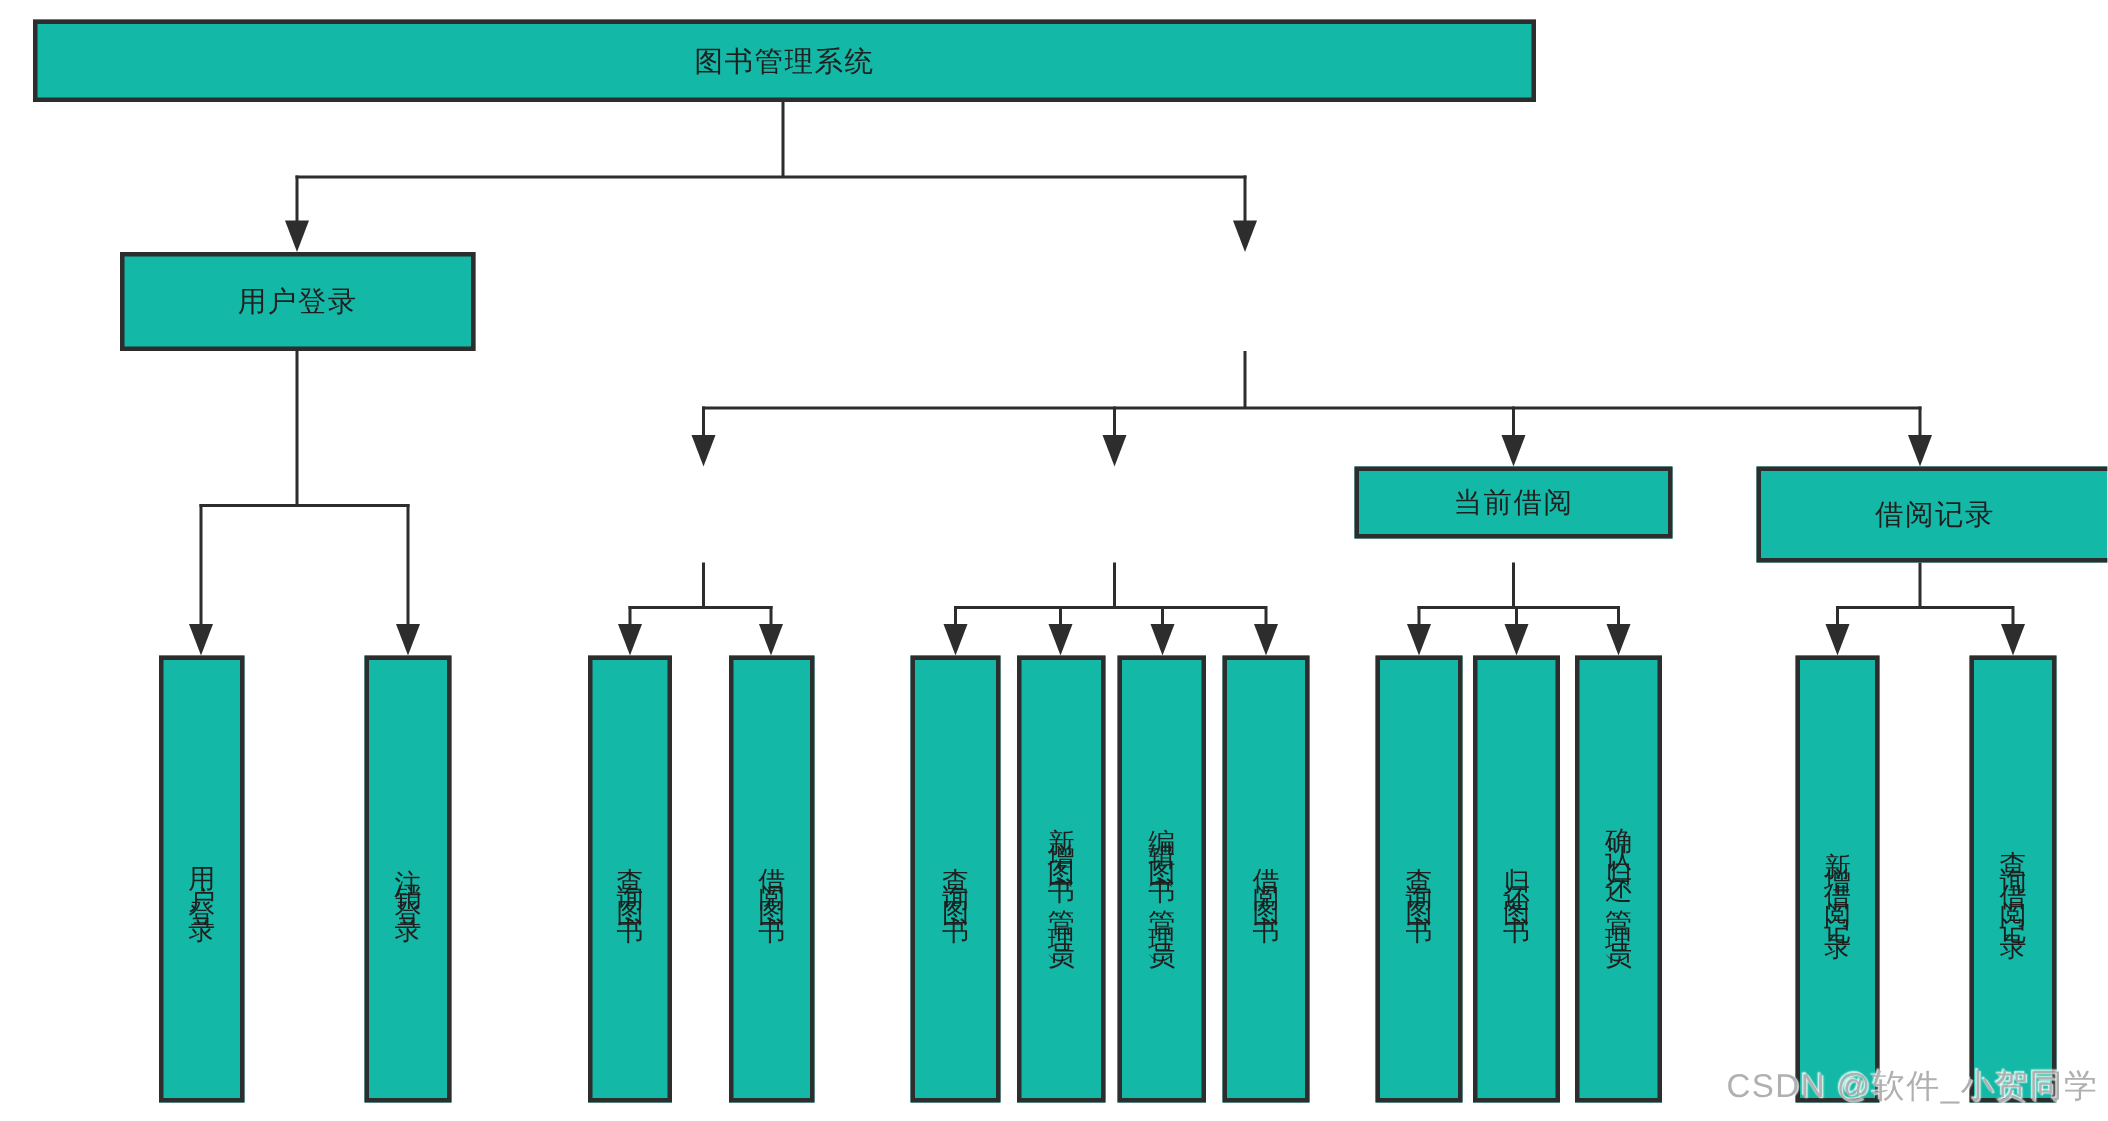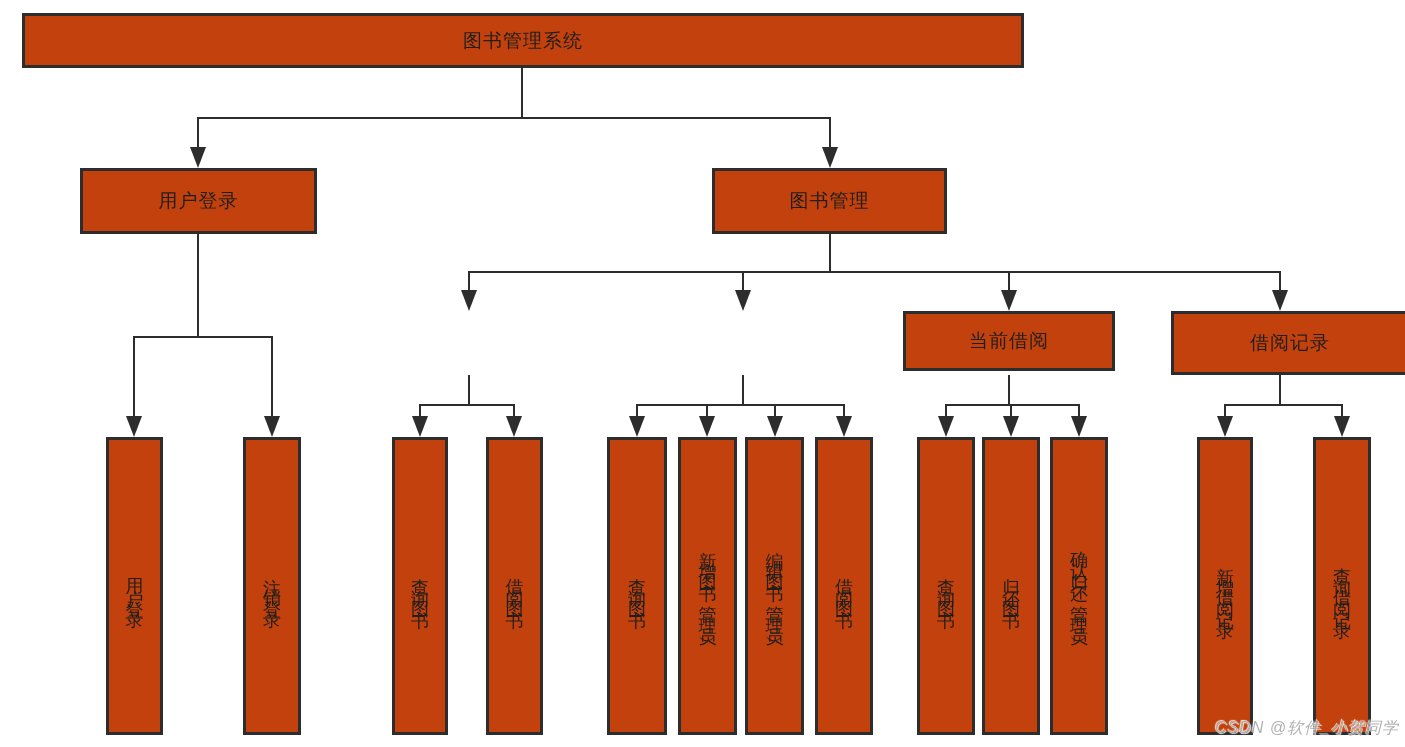--- a/index.html
+++ b/index.html
@@ -14,36 +14,35 @@
   .line.h{height:2px;}
   .arrow{
     position:absolute;width:0;height:0;
     border-left:8px solid transparent;
     border-right:8px solid transparent;
     border-top:21px solid var(--line,#2d2d2d);
   }
   .box{
     position:absolute;box-sizing:border-box;
     border:3px solid var(--line,#2d2d2d);
-    background:#c2410c;
+    background:#14b8a6;
     display:flex;align-items:center;justify-content:center;
     z-index:2;
   }
   .box.hlab span{font-size:19px;letter-spacing:1px;white-space:nowrap;}
   .box.vlab span{
     writing-mode:vertical-rl;
     font-size:18px;letter-spacing:11px;line-height:1;
     white-space:nowrap;
   }
   .watermark{
     position:absolute;right:6px;bottom:8px;z-index:5;
-    font-size:16px;letter-spacing:1px;
+    font-size:22px;letter-spacing:1px;
     color:var(--watermark,#b0b0b0);
     text-shadow:1px 1px 1px rgba(255,255,255,.9),-1px -1px 1px rgba(255,255,255,.9);
-    font-style:italic;
   }
 </style>
 </head>
 <body>
 
 <div class="canvas">
 
   <div class="box hlab" style="left:22px;top:13px;width:1002px;height:55px">
     <span>图书管理系统</span>
   </div>
@@ -51,43 +50,40 @@
   <div class="line v" style="left:521px;top:68px;height:50px"></div>
   <div class="line h" style="left:197px;top:117px;width:634px"></div>
   <div class="line v" style="left:197px;top:117px;height:32px"></div>
   <div class="arrow" style="left:190px;top:147px"></div>
   <div class="line v" style="left:829px;top:117px;height:32px"></div>
   <div class="arrow" style="left:822px;top:147px"></div>
 
   <div class="box hlab" style="left:80px;top:168px;width:237px;height:66px">
     <span>用户登录</span>
   </div>
-  <div class="box hlab" style="left:712px;top:168px;width:235px;height:66px">
-    <span>图书管理</span>
-  </div>
 
   <div class="line v" style="left:197px;top:234px;height:103px"></div>
   <div class="line h" style="left:133px;top:336px;width:140px"></div>
   <div class="line v" style="left:133px;top:336px;height:80px"></div>
   <div class="arrow" style="left:126px;top:416px"></div>
   <div class="line v" style="left:271px;top:336px;height:80px"></div>
   <div class="arrow" style="left:264px;top:416px"></div>
 
   <div class="line v" style="left:829px;top:234px;height:38px"></div>
   <div class="line h" style="left:468px;top:271px;width:813px"></div>
   <div class="line v" style="left:468px;top:271px;height:20px"></div>
   <div class="arrow" style="left:461px;top:290px"></div>
   <div class="line v" style="left:742px;top:271px;height:20px"></div>
   <div class="arrow" style="left:735px;top:290px"></div>
   <div class="line v" style="left:1008px;top:271px;height:20px"></div>
   <div class="arrow" style="left:1001px;top:290px"></div>
   <div class="line v" style="left:1279px;top:271px;height:20px"></div>
   <div class="arrow" style="left:1272px;top:290px"></div>
 
-  <div class="box hlab" style="left:903px;top:311px;width:212px;height:60px">
+  <div class="box hlab" style="left:903px;top:311px;width:212px;height:48px">
     <span>当前借阅</span>
   </div>
   <div class="box hlab" style="left:1171px;top:311px;width:238px;height:64px">
     <span>借阅记录</span>
   </div>
 
   <div class="line v" style="left:468px;top:375px;height:30px"></div>
   <div class="line h" style="left:419px;top:404px;width:96px"></div>
   <div class="line v" style="left:419px;top:404px;height:14px"></div>
   <div class="arrow" style="left:412px;top:416px"></div>

